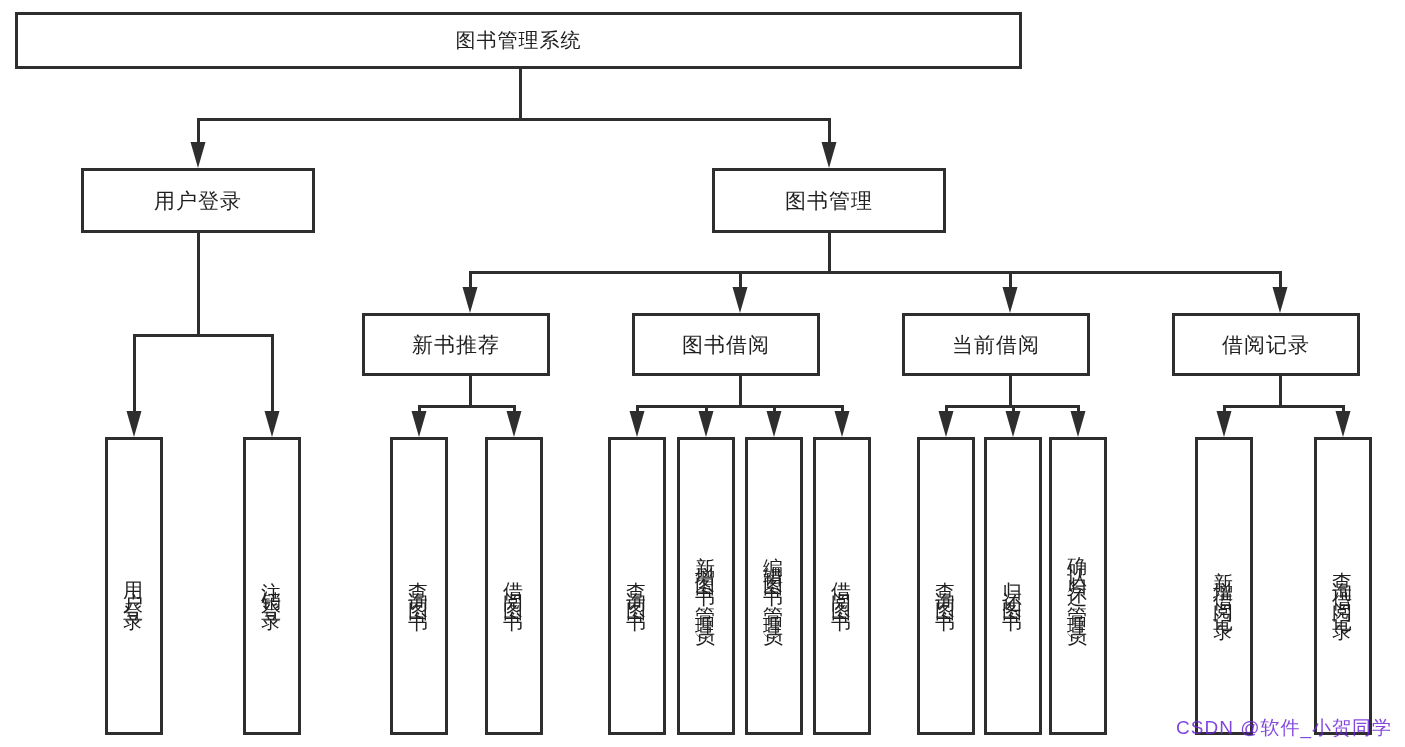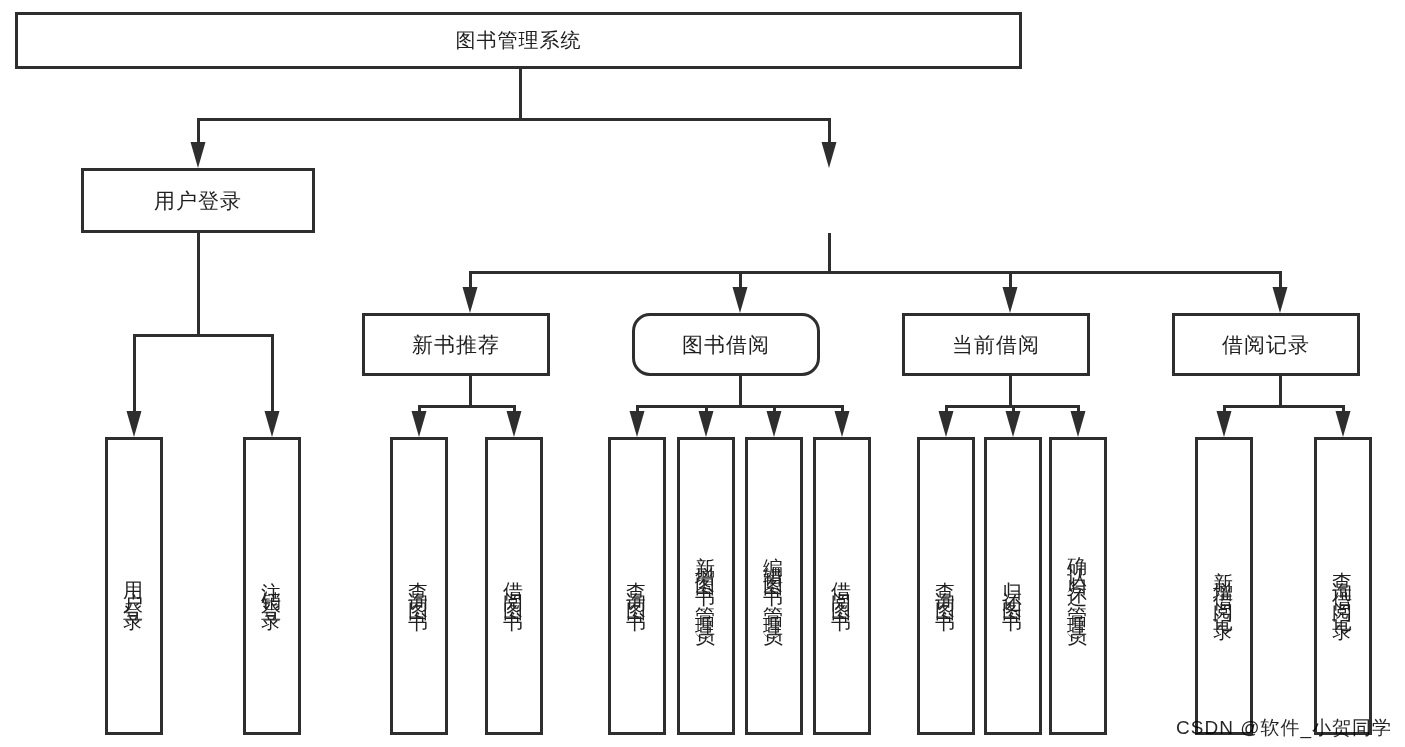--- a/index.html
+++ b/index.html
@@ -42,21 +42,21 @@
     writing-mode: vertical-rl;
     text-orientation: mixed;
     letter-spacing: 10px;
     white-space: nowrap;
   }
   .watermark {
     position: absolute;
     right: 13px;
     bottom: 6px;
     font-size: 19px;
-    color: #000000;
+    color: #6d28d9;
     opacity: 0.85;
     letter-spacing: 1px;
     z-index: 2;
     pointer-events: none;
   }
 </style>
 </head>
 <body>
 
 <div id="canvas">
@@ -129,25 +129,28 @@
     </g>
   </svg>
 
   <div class="node node-root node-h">
     <span>图书管理系统</span>
   </div>
 
   <div class="node lvl2 node-h" style="left:81px;">
     <span>用户登录</span>
   </div>
+  <div class="node lvl2 node-h" style="left:712px;">
+    <span>图书管理</span>
+  </div>
 
   <div class="node lvl3 node-h" style="left:362px;">
     <span>新书推荐</span>
   </div>
-  <div class="node lvl3 node-h" style="left:632px;border-radius:18px;">
+  <div class="node lvl3 node-h" style="left:632px;">
     <span>图书借阅</span>
   </div>
   <div class="node lvl3 node-h" style="left:1172px;">
     <span>借阅记录</span>
   </div>
   <div class="node lvl3 node-h" style="left:902px;">
     <span>当前借阅</span>
   </div>
 
   <div class="node leaf" style="left:105px;">

